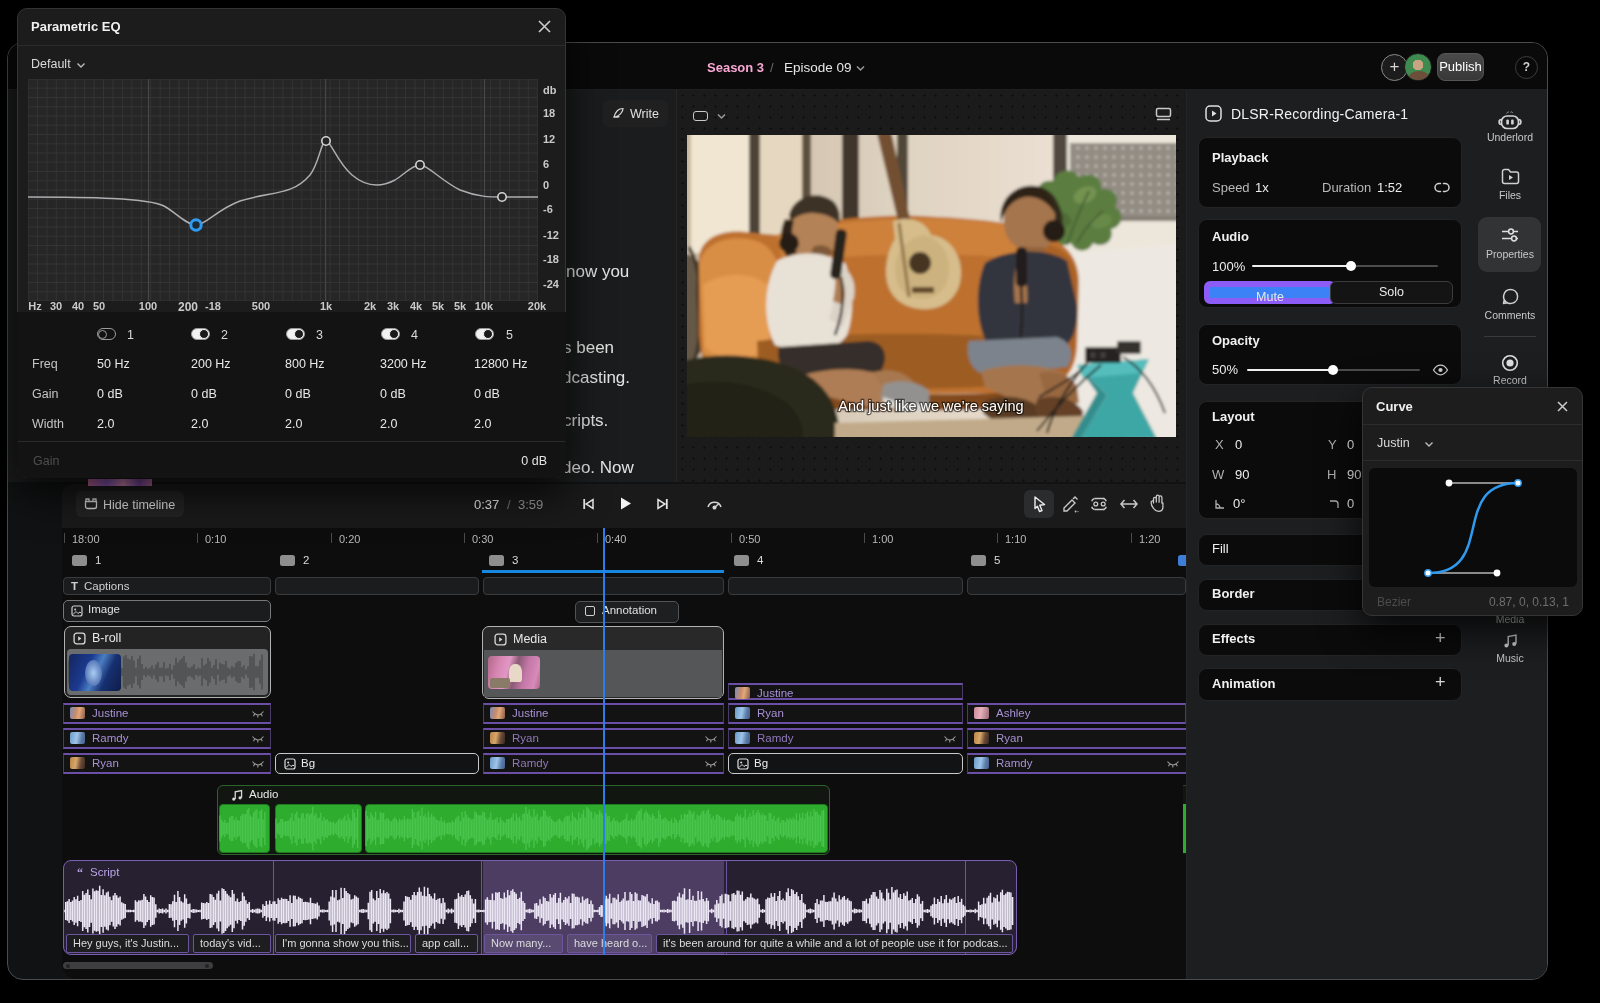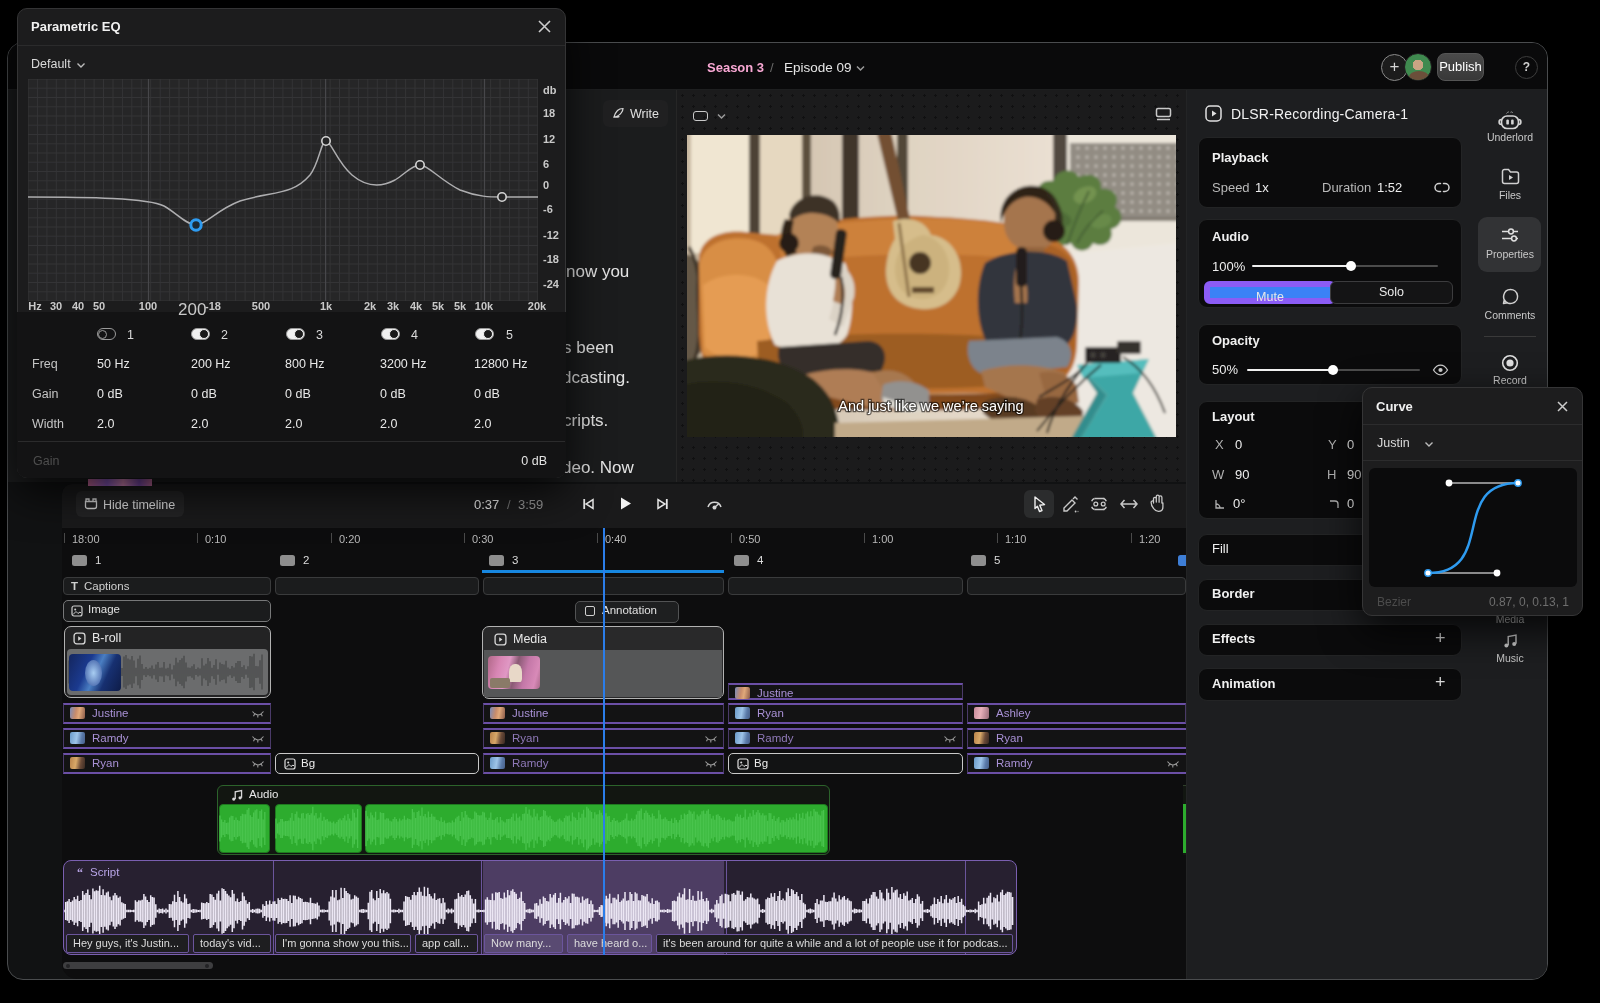--- a/index.html
+++ b/index.html
@@ -502,21 +502,21 @@
 <div class="a" style="left:543px;top:179px;font-size:11px;font-weight:600;color:#c9c9c9">0</div>
 <div class="a" style="left:543px;top:203px;font-size:11px;font-weight:600;color:#c9c9c9">-6</div>
 <div class="a" style="left:543px;top:229px;font-size:11px;font-weight:600;color:#c9c9c9">-12</div>
 <div class="a" style="left:543px;top:253px;font-size:11px;font-weight:600;color:#c9c9c9">-18</div>
 <div class="a" style="left:543px;top:278px;font-size:11px;font-weight:600;color:#c9c9c9">-24</div>
 <div class="a" style="left:21px;top:300px;width:28px;text-align:center;font-size:11px;font-weight:600;color:#c9c9c9">Hz</div>
 <div class="a" style="left:42px;top:300px;width:28px;text-align:center;font-size:11px;font-weight:600;color:#c9c9c9">30</div>
 <div class="a" style="left:64px;top:300px;width:28px;text-align:center;font-size:11px;font-weight:600;color:#c9c9c9">40</div>
 <div class="a" style="left:85px;top:300px;width:28px;text-align:center;font-size:11px;font-weight:600;color:#c9c9c9">50</div>
 <div class="a" style="left:134px;top:300px;width:28px;text-align:center;font-size:11px;font-weight:600;color:#c9c9c9">100</div>
-<div class="a" style="left:178px;top:300px;width:28px;text-align:center;font-size:17px;font-weight:400;color:#c9c9c9">200</div>
+<div class="a" style="left:178px;top:300px;width:28px;text-align:left;font-size:12px;font-weight:700;color:#c9c9c9">200</div>
 <div class="a" style="left:199px;top:300px;width:28px;text-align:center;font-size:11px;font-weight:600;color:#c9c9c9">-18</div>
 <div class="a" style="left:247px;top:300px;width:28px;text-align:center;font-size:11px;font-weight:600;color:#c9c9c9">500</div>
 <div class="a" style="left:312px;top:300px;width:28px;text-align:center;font-size:11px;font-weight:600;color:#c9c9c9">1k</div>
 <div class="a" style="left:356px;top:300px;width:28px;text-align:center;font-size:11px;font-weight:600;color:#c9c9c9">2k</div>
 <div class="a" style="left:379px;top:300px;width:28px;text-align:center;font-size:11px;font-weight:600;color:#c9c9c9">3k</div>
 <div class="a" style="left:402px;top:300px;width:28px;text-align:center;font-size:11px;font-weight:600;color:#c9c9c9">4k</div>
 <div class="a" style="left:424px;top:300px;width:28px;text-align:center;font-size:11px;font-weight:600;color:#c9c9c9">5k</div>
 <div class="a" style="left:446px;top:300px;width:28px;text-align:center;font-size:11px;font-weight:600;color:#c9c9c9">5k</div>
 <div class="a" style="left:470px;top:300px;width:28px;text-align:center;font-size:11px;font-weight:600;color:#c9c9c9">10k</div>
 <div class="a" style="left:523px;top:300px;width:28px;text-align:center;font-size:11px;font-weight:600;color:#c9c9c9">20k</div>

